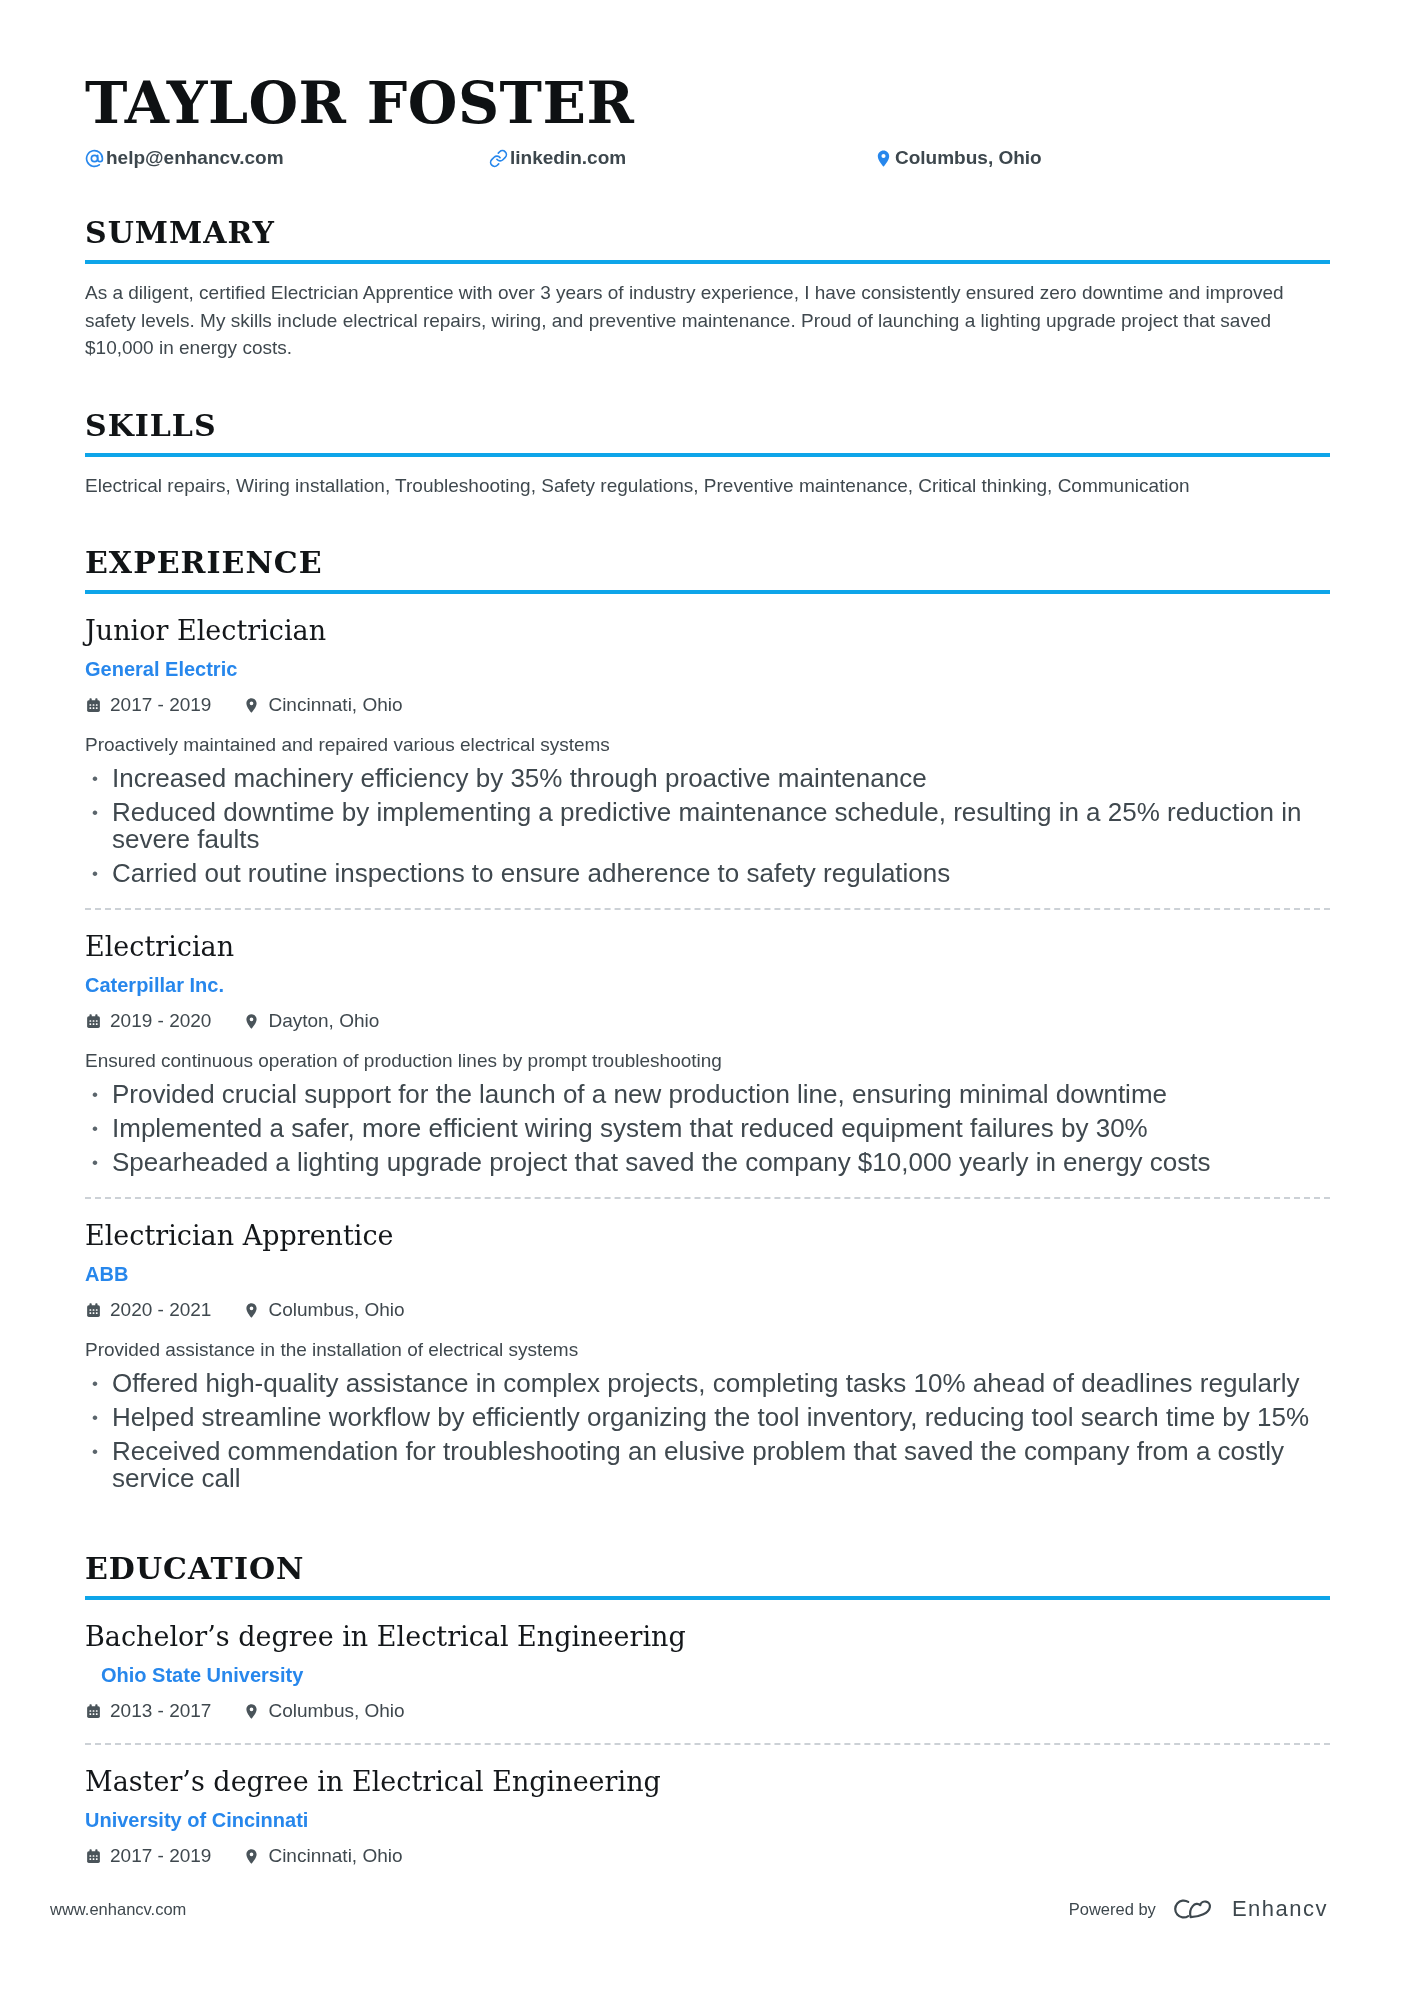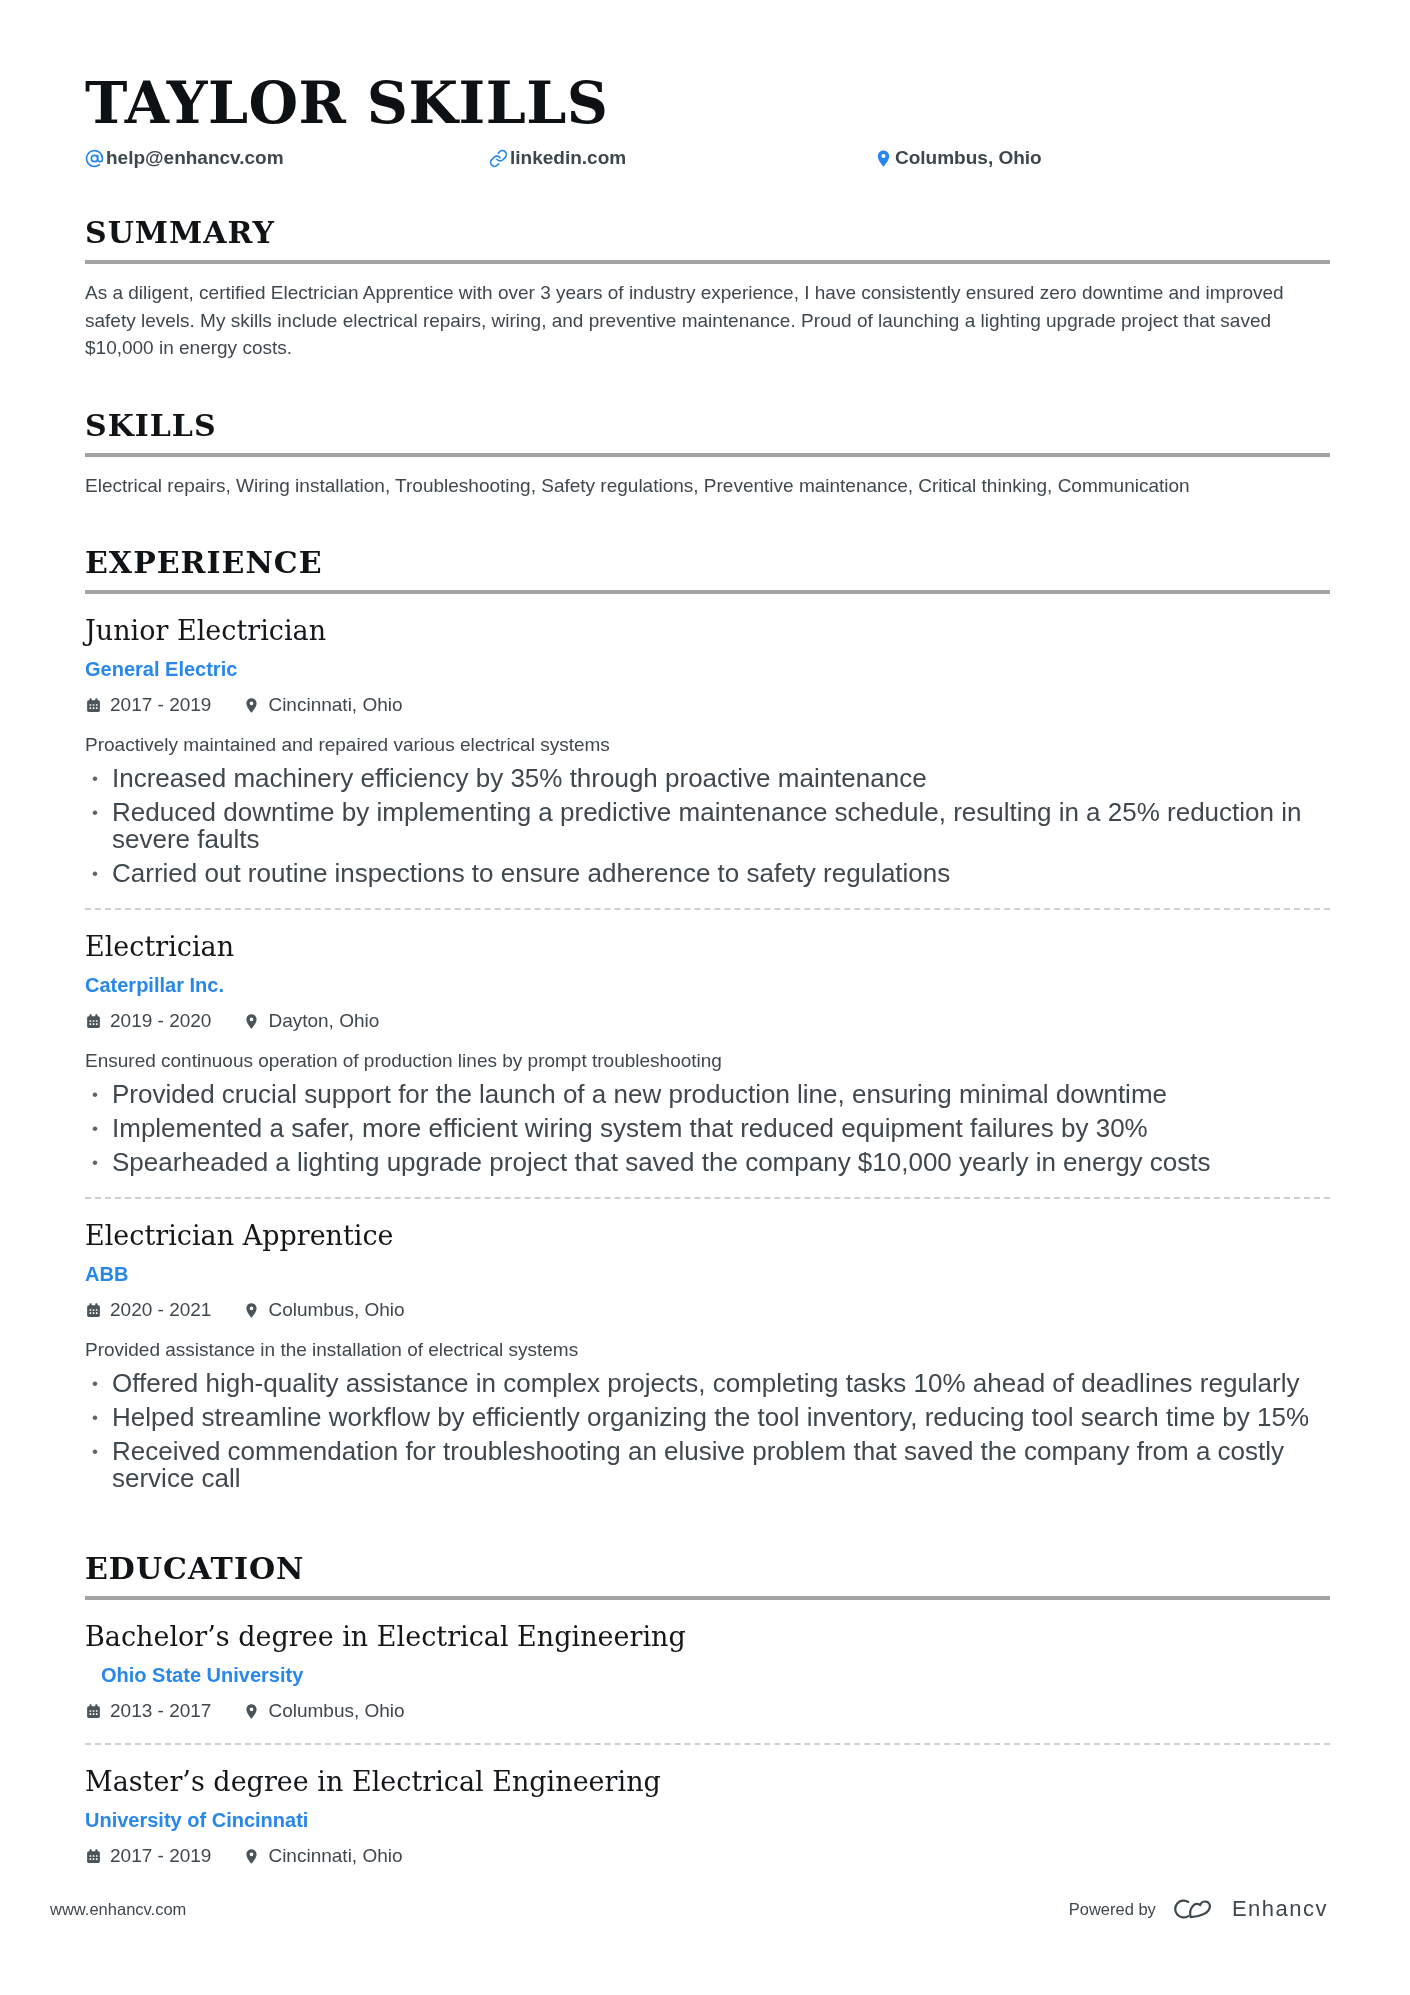--- a/index.html
+++ b/index.html
@@ -24,21 +24,21 @@
   .contacts{display:flex;align-items:center;margin-top:13px;font-size:19px;font-weight:700;color:#3d474d;}
   .contact{display:flex;align-items:center;gap:2px;}
   .contact .ic{display:inline-flex;align-items:center;}
   .contact:nth-child(1){width:404px;}
   .contact:nth-child(2){width:385px;}
   
   .section{margin-top:46px;}
   .section-heading{
     font-family:"DejaVu Serif","Liberation Serif",serif;
     font-weight:700;font-size:30px;line-height:36px;letter-spacing:1px;
-    color:#111416;margin:0;padding-bottom:9px;border-bottom:4px solid #a3a3a3;
+    color:#111416;margin:0;padding-bottom:9px;border-bottom:4px solid #0ea5e9;
   }
   .body-text{font-size:19px;line-height:27.5px;margin:15px 0 0 0;max-width:1245px;}
   
   .entry{padding:19px 0 21px 0;}
   .entry-title{
     font-family:"DejaVu Serif","Liberation Serif",serif;
     font-weight:400;font-size:27px;line-height:35px;color:#14171a;margin:0;
   }
   .org{font-size:20px;line-height:24px;font-weight:700;margin-top:9px;}
   .meta{display:flex;align-items:center;margin-top:13px;font-size:19px;color:#3f484e;}
@@ -64,21 +64,21 @@
     font-size:22px;letter-spacing:1.5px;color:#3d474d;font-weight:400;
   }
   .logo{display:inline-flex;align-items:center;}
 </style>
 </head>
 <body>
 
 <div class="page">
 
   <div>
-    <h1 class="name">TAYLOR SKILLS</h1>
+    <h1 class="name">TAYLOR FOSTER</h1>
 
     <div class="contacts">
       <div class="contact">
         <span class="ic" style="color:#2787ec;">
           <svg viewBox="0 0 24 24" width="19" height="19" fill="none" stroke="currentColor" stroke-width="2.1" stroke-linecap="round">
               <circle cx="12" cy="12" r="4"></circle>
               <path d="M16 8v5a3 3 0 0 0 6 0v-1a10 10 0 1 0-3.92 7.94"></path>
             </svg>
         </span>
         <span>help@enhancv.com</span>

